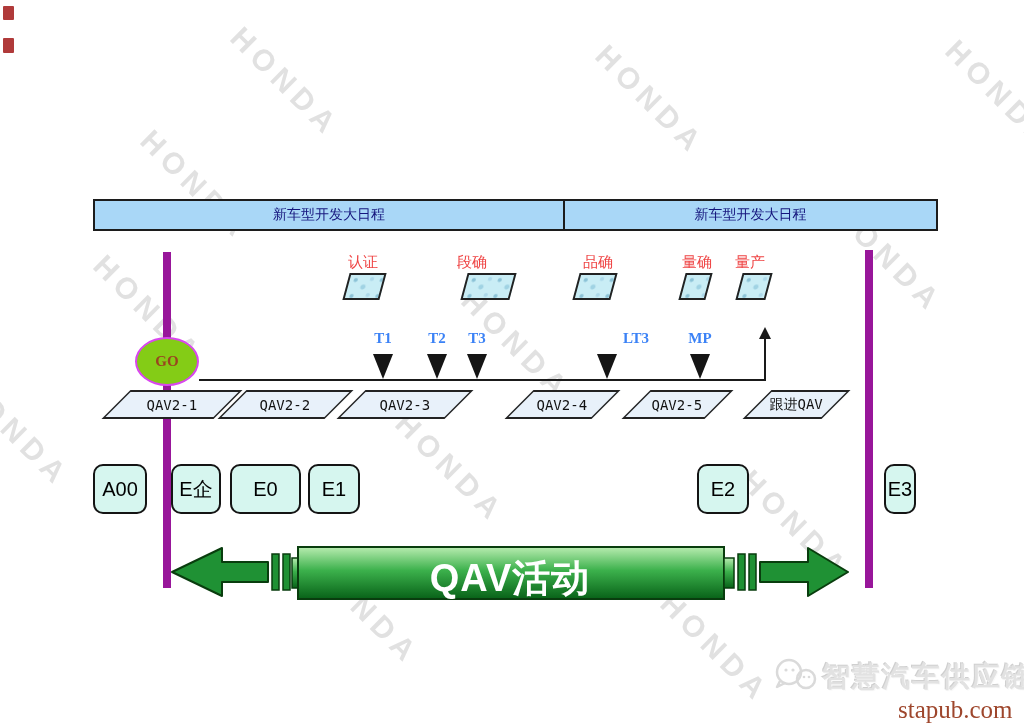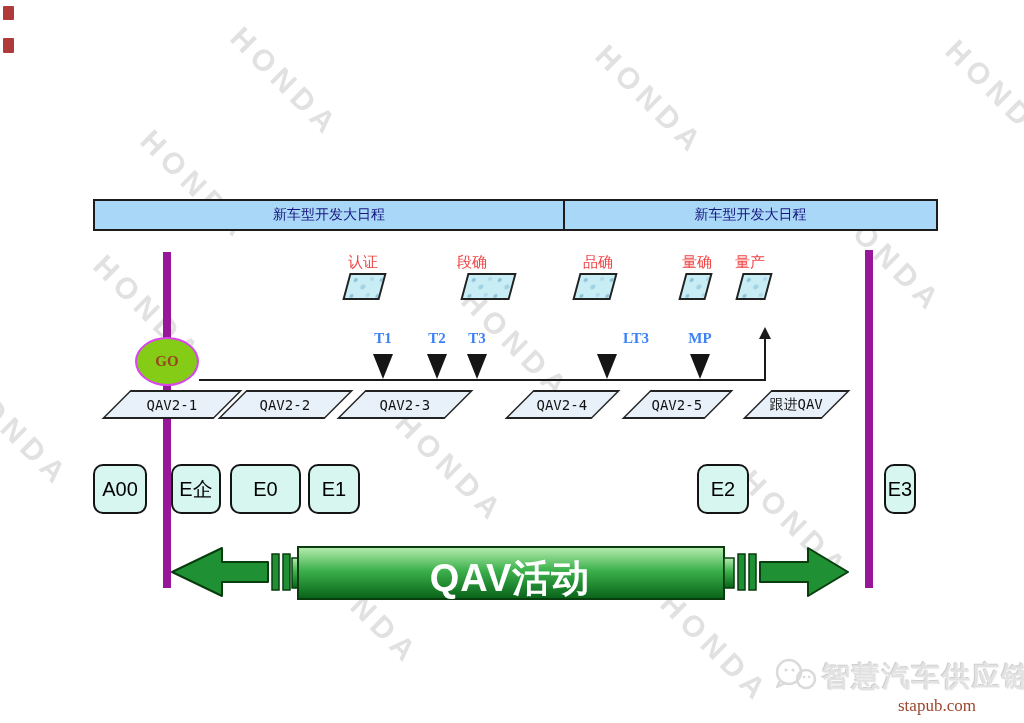--- a/index.html
+++ b/index.html
@@ -70,21 +70,21 @@
       font-size:20px;color:#000;}
 
   
   .act-svg{left:168px;top:544px;}
   .act-label{left:370px;top:553px;width:280px;text-align:center;font-size:38px;
       font-weight:bold;color:#ffffff;letter-spacing:1px;}
 
   
   .f-brand{left:822px;top:658px;font-size:28px;font-weight:bold;color:#e2e2e2;
       letter-spacing:2px;text-shadow:1px 1px 0 #fafafa,-1px -1px 0 #cfcfcf;white-space:nowrap;}
-  .f-site{left:898px;top:696px;font-size:17px;color:#9e462c;
+  .f-site{left:898px;top:696px;font-size:25px;color:#9e462c;
       font-family:"Liberation Serif", serif;}
   .corner{left:3px;width:11px;background:#b03a3a;border-radius:1px;}
 </style>
 </head>
 <body>
 
 <div class="stage">
 
   <span class="wm" style="left:285px;top:82px">HONDA</span>
   <span class="wm" style="left:650px;top:100px">HONDA</span>

